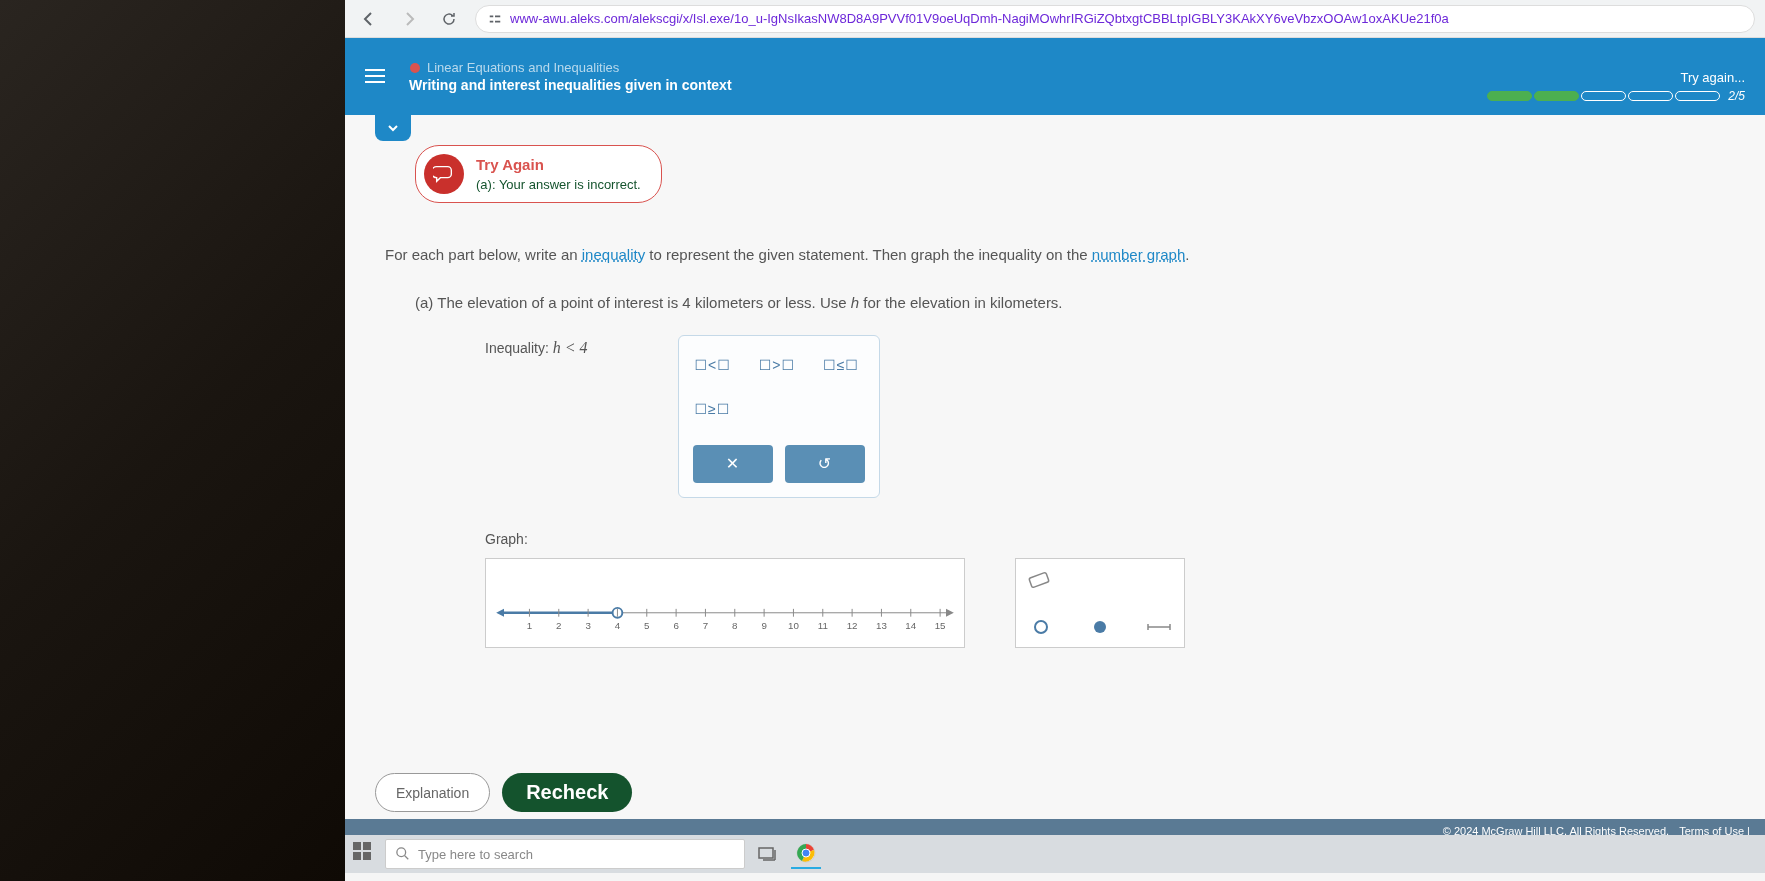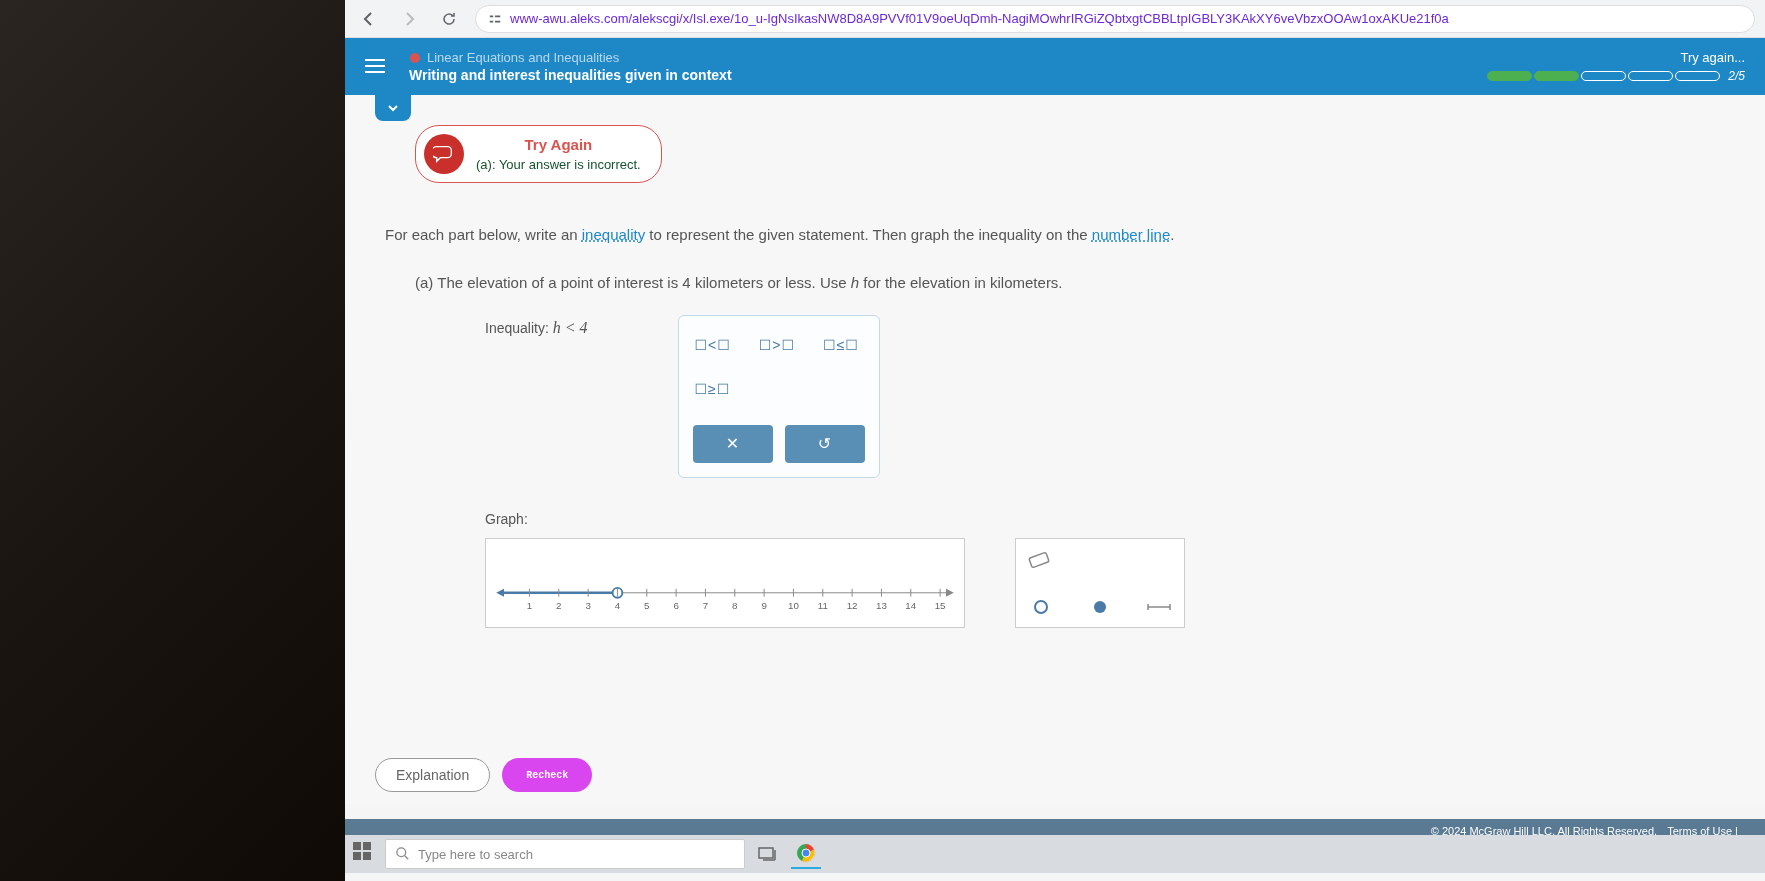--- a/index.html
+++ b/index.html
@@ -13,32 +13,32 @@
     .nav-btn { width: 28px; height: 28px; display: flex; align-items: center; justify-content: center; color: #5f6368; cursor: pointer; border-radius: 50%; }
     .url-bar { flex: 1; height: 28px; background: #fff; border-radius: 14px; display: flex; align-items: center; padding: 0 12px; font-size: 13px; color: #6d28d9; gap: 8px; border: 1px solid #ddd; }
     .url-text { white-space: nowrap; overflow: hidden; }
     
     .content-header { background: #1e88c7; color: #fff; padding: 12px 20px; display: flex; align-items: center; gap: 20px; }
     .hamburger { width: 24px; height: 24px; cursor: pointer; }
     .hamburger-line { width: 20px; height: 2px; background: #fff; margin: 4px 0; }
     .header-text { flex: 1; }
     .header-topic { font-size: 13px; color: #b8d9ed; display: flex; align-items: center; gap: 6px; }
     .header-title { font-size: 14px; font-weight: bold; margin-top: 2px; }
-    .header-right { text-align: right; }
+    .header-right { text-align: right; margin-top: 20px; }
     .try-again-text { font-size: 13px; margin-bottom: 4px; }
     .progress-bar { display: flex; gap: 2px; align-items: center; }
     .progress-seg { width: 45px; height: 10px; border: 1px solid #fff; border-radius: 5px; }
     .progress-seg.filled { background: #4caf50; border-color: #4caf50; }
     .progress-text { font-size: 12px; margin-left: 6px; font-style: italic; }
     
     .main-content { background: #f7f7f7; padding: 20px 30px; position: relative; height: calc(100% - 38px - 56px - 40px - 38px); overflow: hidden; }
     
     .chevron-tab { position: absolute; left: 30px; top: 0; width: 36px; height: 26px; background: #1e88c7; border-radius: 0 0 8px 8px; display: flex; align-items: center; justify-content: center; color: #fff; cursor: pointer; }
     
-    .feedback-box { margin-left: 40px; margin-top: 10px; display: inline-flex; align-items: center; gap: 12px; border: 1px solid #d9534f; border-radius: 24px; padding: 8px 20px 8px 8px; background: #fff; text-align: center; }
+    .feedback-box { margin-left: 40px; margin-top: 10px; display: inline-flex; align-items: center; gap: 12px; border: 1px solid #d9534f; border-radius: 24px; padding: 8px 20px 8px 8px; background: #fff; }
     .feedback-icon { width: 40px; height: 40px; border-radius: 50%; background: #c9302c; display: flex; align-items: center; justify-content: center; color: #fff; }
     .feedback-text-wrap { }
     .feedback-title { color: #d9534f; font-weight: bold; font-size: 15px; }
     .feedback-detail { font-size: 13px; color: #14532d; margin-top: 4px; }
     
     .question-body { margin-top: 40px; padding: 0 10px; color: #555; font-size: 15px; line-height: 1.6; }
     .link-style { color: #1e88c7; text-decoration: underline dotted; }
     .part-a { margin-top: 24px; margin-left: 30px; }
     .italic { font-style: italic; }
     
@@ -57,23 +57,23 @@
     .graph-row { display: flex; gap: 50px; align-items: flex-start; }
     .numberline-box { border: 1px solid #ccc; background: #fff; width: 480px; height: 90px; position: relative; }
     .numberline-svg { width: 100%; height: 100%; }
     .graph-tools { border: 1px solid #ccc; background: #fff; width: 170px; height: 90px; padding: 10px; display: flex; flex-direction: column; justify-content: space-between; }
     .tool-row-top { display: flex; justify-content: flex-start; }
     .tool-row-bottom { display: flex; justify-content: space-between; align-items: center; }
     .tool-icon { width: 30px; height: 20px; cursor: pointer; }
     
     .bottom-buttons { position: absolute; bottom: 12px; left: 30px; display: flex; gap: 12px; }
     .btn-explanation { padding: 8px 20px; border: 1px solid #999; border-radius: 20px; background: #fff; color: #666; font-size: 14px; cursor: pointer; }
-    .btn-recheck { padding: 8px 24px; border: none; border-radius: 20px; background: #d946ef; color: #fff; font-size: 10px; font-weight: bold; cursor: pointer; font-family: Liberation Mono, monospace; }
-    
-    .footer-bar { position: absolute; bottom: 38px; left: 0; right: 0; height: 24px; background: #5a7a94; color: #fff; font-size: 11px; display: flex; align-items: center; justify-content: flex-end; padding: 0 24px; text-decoration: underline; }
+    .btn-recheck { padding: 8px 24px; border: none; border-radius: 20px; background: #14532d; color: #fff; font-size: 20px; font-weight: bold; cursor: pointer; }
+    
+    .footer-bar { position: absolute; bottom: 38px; left: 0; right: 0; height: 24px; background: #5a7a94; color: #fff; font-size: 11px; display: flex; align-items: center; justify-content: flex-end; padding: 0 12px; text-decoration: underline; }
     .footer-link { text-decoration: underline; margin-left: 4px; }
     
     .taskbar { position: absolute; bottom: 8px; left: 0; right: 0; height: 38px; background: #d8dce0; display: flex; align-items: center; padding: 0 8px; gap: 8px; }
     .start-btn { width: 24px; height: 24px; color: #555; cursor: pointer; }
     .search-box { width: 360px; height: 30px; background: #fff; border: 1px solid #ccc; border-radius: 2px; display: flex; align-items: center; padding: 0 10px; gap: 8px; color: #888; font-size: 13px; }
     .task-icon { width: 30px; height: 30px; display: flex; align-items: center; justify-content: center; cursor: pointer; }
     .task-icon.active { border-bottom: 2px solid #29abe2; }
   </style>
 </head>
 <body>
@@ -151,21 +151,21 @@
           </svg>
       </div>
       <div class="feedback-text-wrap">
         <div class="feedback-title">Try Again</div>
         <div class="feedback-detail">(a): Your answer is incorrect.</div>
       </div>
     </div>
 
     <div class="question-body">
       <div>
-        <span>For each part below, write an </span><span class="link-style">inequality</span><span> to represent the given statement. Then graph the inequality on the </span><span class="link-style">number line</span><span>.</span>
+        <span>For each part below, write an </span><span class="link-style">inequality</span><span> to represent the given statement. Then graph the inequality on the </span><span class="link-style">number graph</span><span>.</span>
       </div>
       <div class="part-a">
         <span>(a) The elevation of a point of interest is 4 kilometers or less. Use </span><span class="italic">h</span><span> for the elevation in kilometers.</span>
       </div>
 
       <div class="inequality-row">
         <div>
           <span class="inequality-label">Inequality:  </span>
           <span class="inequality-answer">h &lt; 4</span>
         </div>

